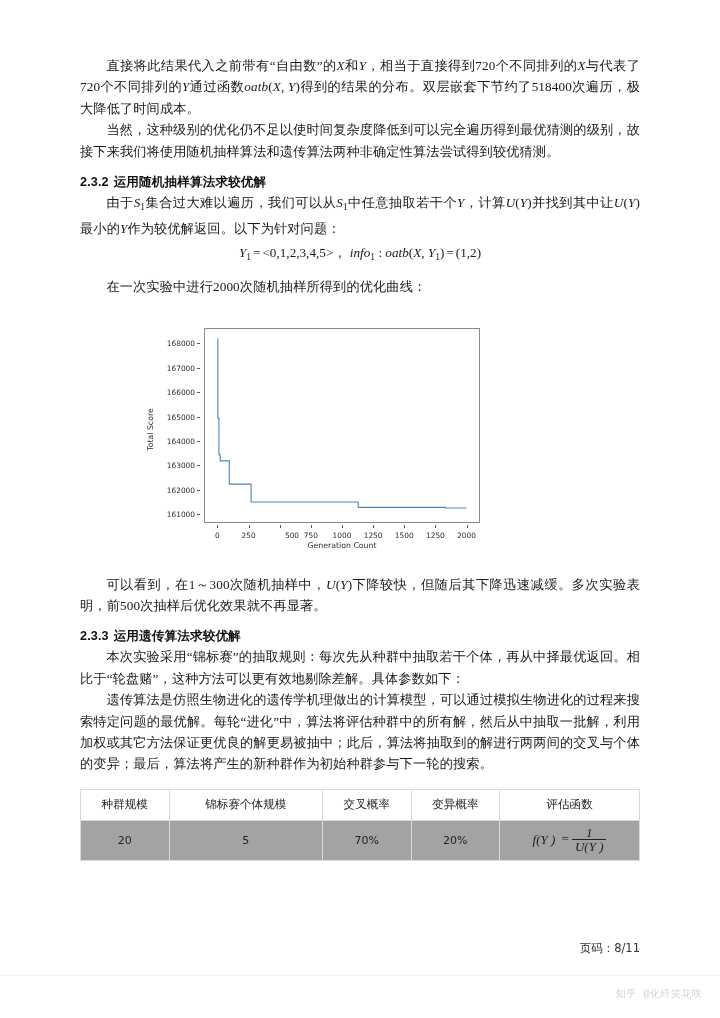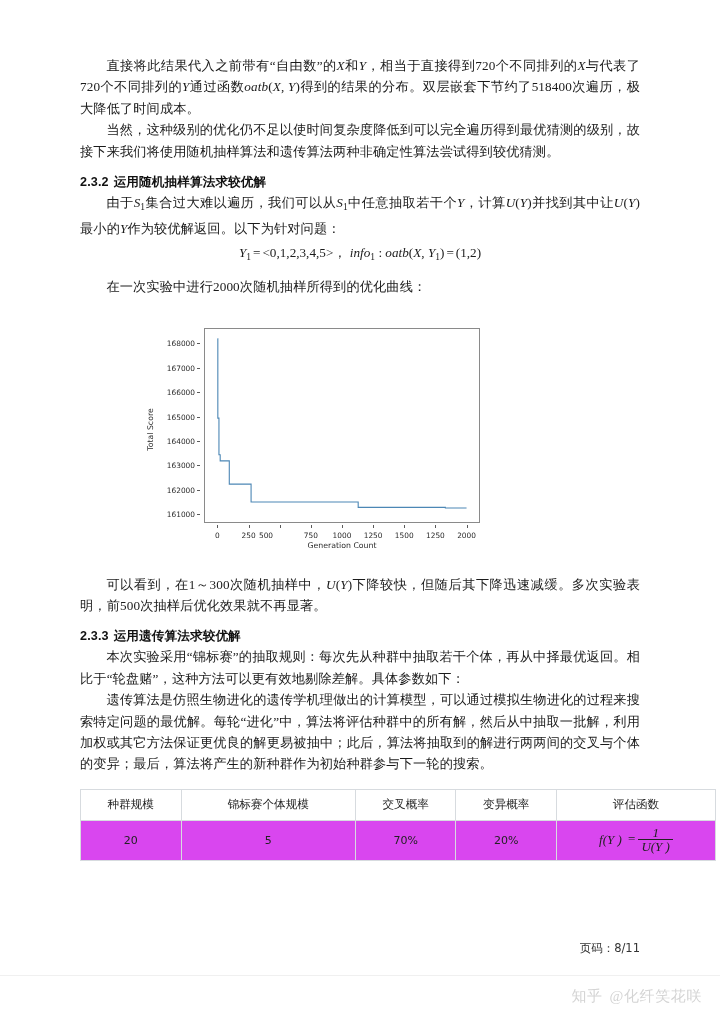--- a/index.html
+++ b/index.html
@@ -124,39 +124,39 @@
     color: #2b2b2b;
     transform: rotate(-90deg) translateX(-50%);
     transform-origin: left center;
     white-space: nowrap;
   }
   .tickmark { position: absolute; background: #5a5a5a; }
 
   
   .params-table {
     margin: 14px 0 0 0;
-    width: 636px;
+    width: 560px;
     border-collapse: collapse;
     font-family: "DejaVu Sans", "Liberation Sans", sans-serif;
     font-size: 11px;
     color: #222;
   }
   .params-table th, .params-table td {
     border: 1px solid #d7dbdf;
     text-align: center;
     vertical-align: middle;
     padding: 0;
     height: 31px;
   }
   .params-table th {
     font-weight: normal;
     background: #ffffff;
     font-size: 11.6px;
   }
-  .params-table tr.data td { height: 40px; background: #d946ef; }
+  .params-table tr.data td { height: 40px; background: #a3a3a3; }
   .frac {
     display: inline-block;
     vertical-align: middle;
     text-align: center;
     font-family: "Liberation Serif", serif;
     font-size: 13px;
   }
   .frac .num-part { display: block; padding: 0 3px; line-height: 1.05; }
   .frac .den-part { display: block; border-top: 1px solid #222; padding: 0 3px; line-height: 1.15; }
   .fn-cell { font-family: "Liberation Serif", serif; font-size: 13px; font-style: italic; }
@@ -179,22 +179,22 @@
     top: 975px;
     width: 720px;
     height: 43px;
     background: #ffffff;
     border-top: 1px solid #f0f0f0;
   }
   .watermark {
     position: absolute;
     right: 18px;
     top: 11px;
-    font-family: Liberation Serif, serif;
-    font-size: 15px;
+    font-family: Liberation Mono, monospace;
+    font-size: 10px;
     color: #d4d4d4;
     letter-spacing: 0.04em;
     white-space: nowrap;
   }
   .watermark .wm-logo { margin-right: 7px; }
 </style>
 </head>
 <body>
 
 <div class="page">
@@ -255,21 +255,21 @@
             <polyline id="series-path" fill="none" stroke="#4c87b5" stroke-width="1.1" stroke-linejoin="miter" stroke-linecap="butt" points="12.45,9.77 12.83,9.77 12.83,89.17 13.95,89.17 13.95,125.82 15.19,125.82 15.19,131.92 16.19,131.92 16.19,131.92 24.29,131.92 24.29,155.13 24.91,155.13 24.91,155.13 46.08,155.13 46.08,172.97 153.19,172.97 153.19,178.34 240.37,178.34 240.37,179.07 261.55,179.07"></polyline>
           </svg>
         </div>
 
         <div class="xtick-labels">
 
         <div class="xtick" style="left: 13.4545px; top: 3px;">0</div>
             <div class="tickmark" style="left: 13.4545px; top: -3px; width: 1px; height: 3px;"></div>
             <div class="xtick" style="left: 44.5909px; top: 3px;">250</div>
             <div class="tickmark" style="left: 44.5909px; top: -3px; width: 1px; height: 3px;"></div>
-            <div class="xtick" style="left: 62px; top: 3px;">500</div>
+            <div class="xtick" style="left: 88px; top: 3px;">500</div>
             <div class="tickmark" style="left: 75.7273px; top: -3px; width: 1px; height: 3px;"></div>
             <div class="xtick" style="left: 106.864px; top: 3px;">750</div>
             <div class="tickmark" style="left: 106.864px; top: -3px; width: 1px; height: 3px;"></div>
             <div class="xtick" style="left: 138px; top: 3px;">1000</div>
             <div class="tickmark" style="left: 138px; top: -3px; width: 1px; height: 3px;"></div>
             <div class="xtick" style="left: 169.136px; top: 3px;">1250</div>
             <div class="tickmark" style="left: 169.136px; top: -3px; width: 1px; height: 3px;"></div>
             <div class="xtick" style="left: 200.273px; top: 3px;">1500</div>
             <div class="tickmark" style="left: 200.273px; top: -3px; width: 1px; height: 3px;"></div>
             <div class="xtick" style="left: 231.409px; top: 3px;">1250</div>

